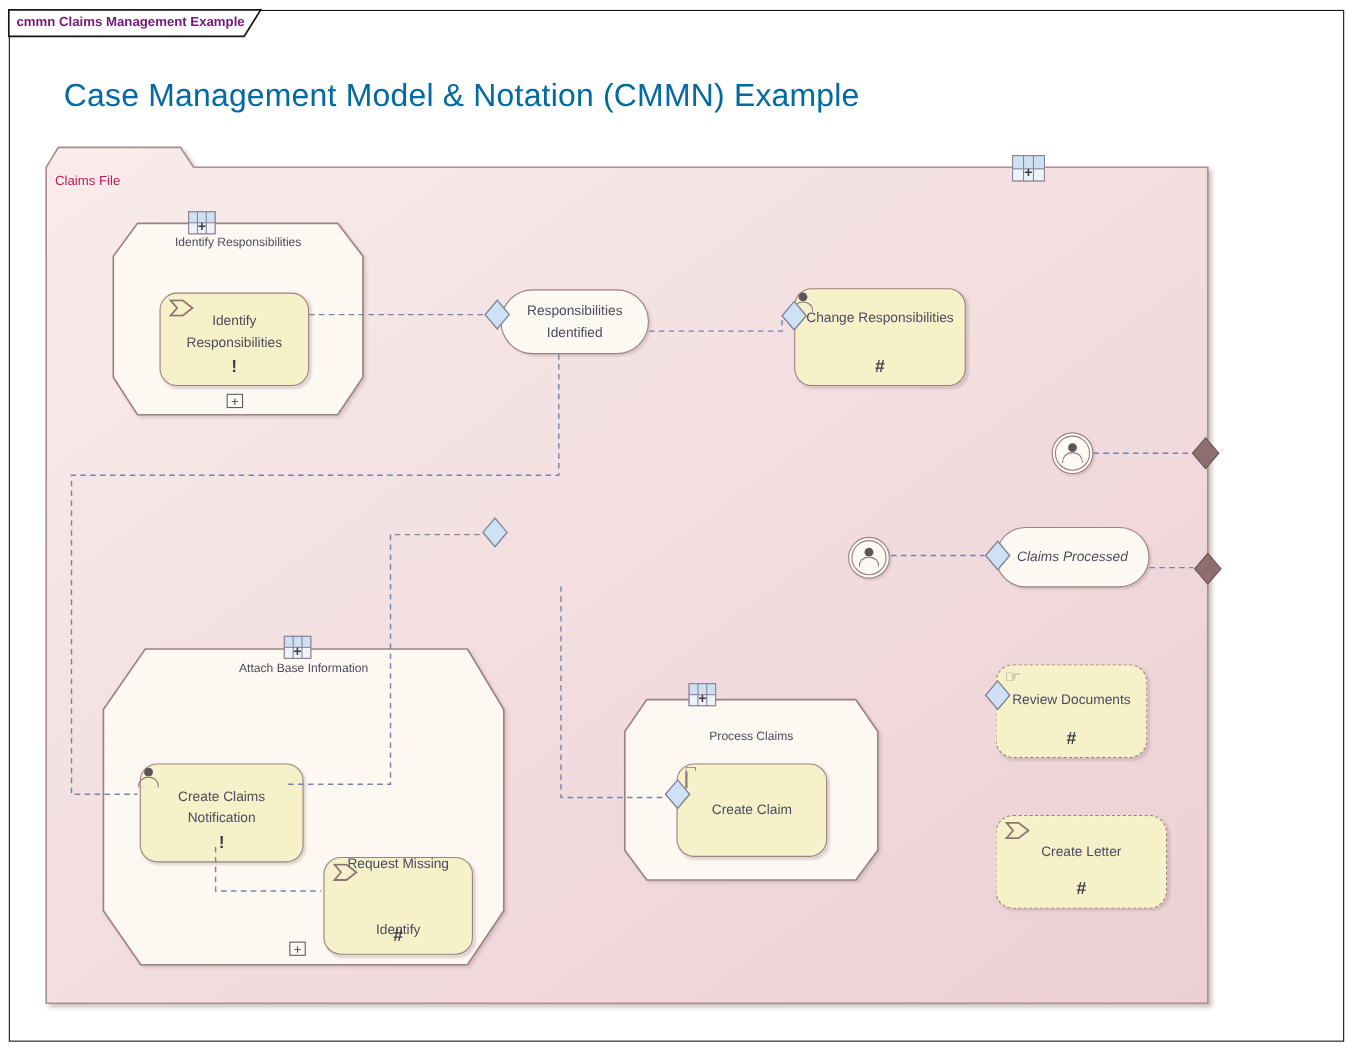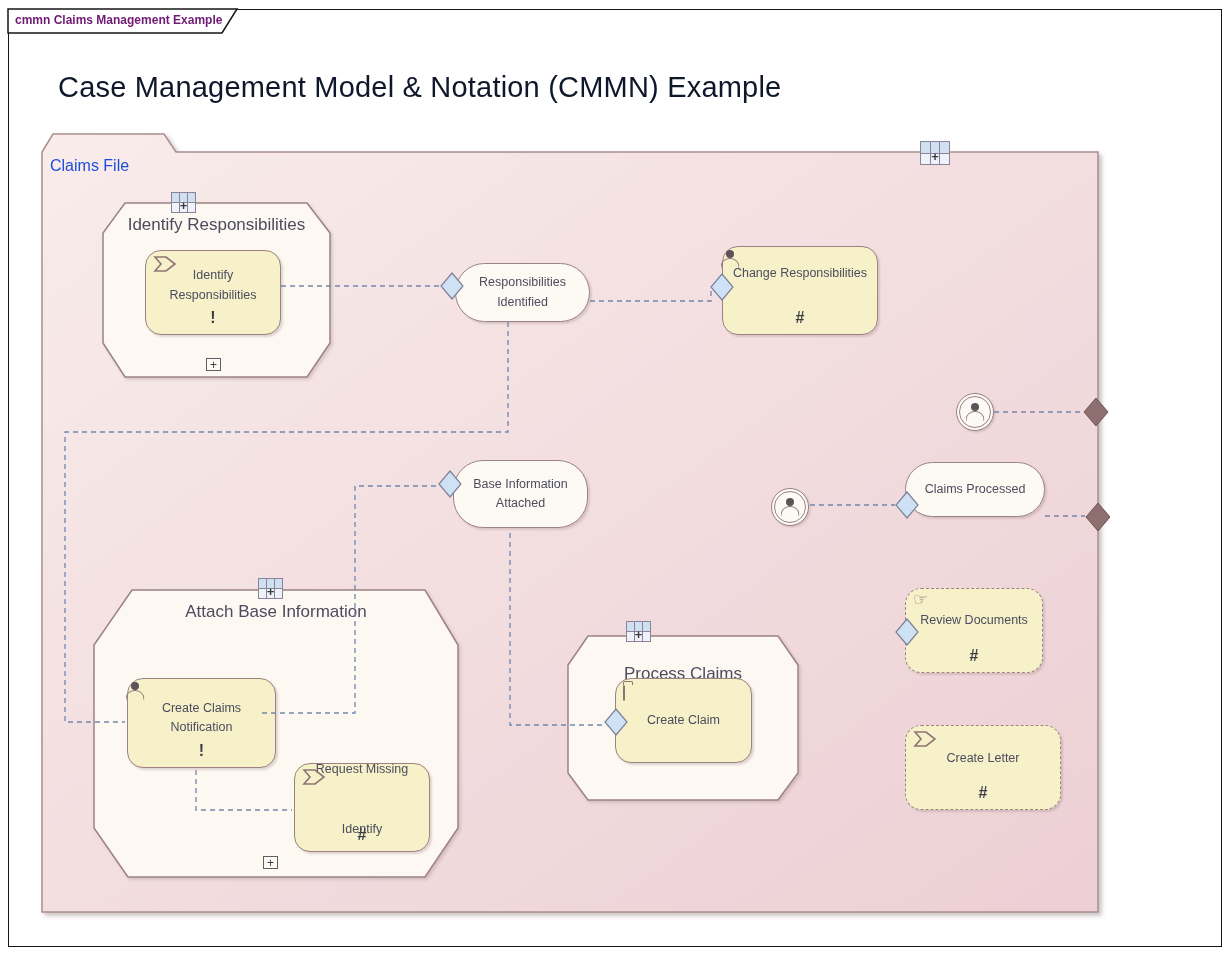--- a/index.html
+++ b/index.html
@@ -6,29 +6,30 @@
   .canvas{
     position:relative;width:1229px;height:957px;background:#ffffff;overflow:hidden;
     font-family:"Liberation Sans","DejaVu Sans",sans-serif;color:#4c4c5e;
   }
   .frame-border{position:absolute;left:8px;top:9px;width:1214px;height:938px;border:1.5px solid #161616;box-sizing:border-box;}
   svg.layer{position:absolute;left:0;top:0;pointer-events:none;}
   #bg{z-index:1;}
   #overlay{z-index:6;}
   .abs{position:absolute;box-sizing:border-box;}
   .frame-tab-label{left:15px;top:13px;font-size:12px;font-weight:bold;color:#701a75;z-index:3;}
-  .page-title{left:58px;top:71px;font-size:29px;color:#0f172a;z-index:2;letter-spacing:.2px;}
-  .casefile-label{left:50px;top:157px;font-size:16px;color:#1d4ed8;z-index:3;}
-  .stage-label{font-size:17px;text-align:center;z-index:3;color:#4c4c5e;}
+  .page-title{left:58px;top:71px;font-size:29px;color:#0369a1;z-index:2;letter-spacing:.2px;}
+  .casefile-label{left:50px;top:157px;font-size:12px;color:#be185d;z-index:3;}
+  .stage-label{font-size:11px;text-align:center;z-index:3;color:#4c4c5e;}
   
   .task{
     border:1.5px solid #9c8282;border-radius:16px;background:#f6f1c9;z-index:4;
     display:flex;flex-direction:column;align-items:center;justify-content:center;
     text-align:center;font-size:12.5px;line-height:1.55;
     box-shadow:2px 2px 2px rgba(150,125,125,.28);
+    margin-top:16px;
   }
   .task.discretionary{border-style:dashed;border-width:1.4px;}
   .milestone{
     border:1.5px solid #9c8282;border-radius:30px;background:#fdfaf4;z-index:4;
     display:flex;flex-direction:column;align-items:center;justify-content:center;
     text-align:center;font-size:12.5px;line-height:1.55;
     box-shadow:2px 2px 2px rgba(150,125,125,.28);
   }
   .deco{position:absolute;left:0;right:0;bottom:3px;text-align:center;font-size:16px;font-weight:600;color:#3f3f4a;z-index:5;}
   .deco.bang{font-size:16px;font-weight:700;}
@@ -187,25 +188,21 @@
         </svg>
     </span>
     <div>Create Letter</div>
     <div class="deco">#</div>
   </div>
 
   <div class="abs milestone" style="left:455px;top:263px;width:135px;height:59px;">
     <div>Responsibilities</div>
     <div>Identified</div>
   </div>
-  <div class="abs milestone" style="left:453px;top:460px;width:135px;height:68px;">
-    <div>Base Information</div>
-    <div>Attached</div>
-  </div>
-  <div class="abs milestone" style="left:905px;top:462px;width:140px;height:55px;">
+  <div class="abs milestone" style="left:905px;top:479px;width:140px;height:55px;font-style:italic;">
     <div>Claims Processed</div>
   </div>
 
   <div class="abs listener" style="left:956px;top:393px;">
     <span class="inner">
         <span class="person-icon"></span>
       </span>
   </div>
   <div class="abs listener" style="left:771px;top:488px;">
     <span class="inner">

